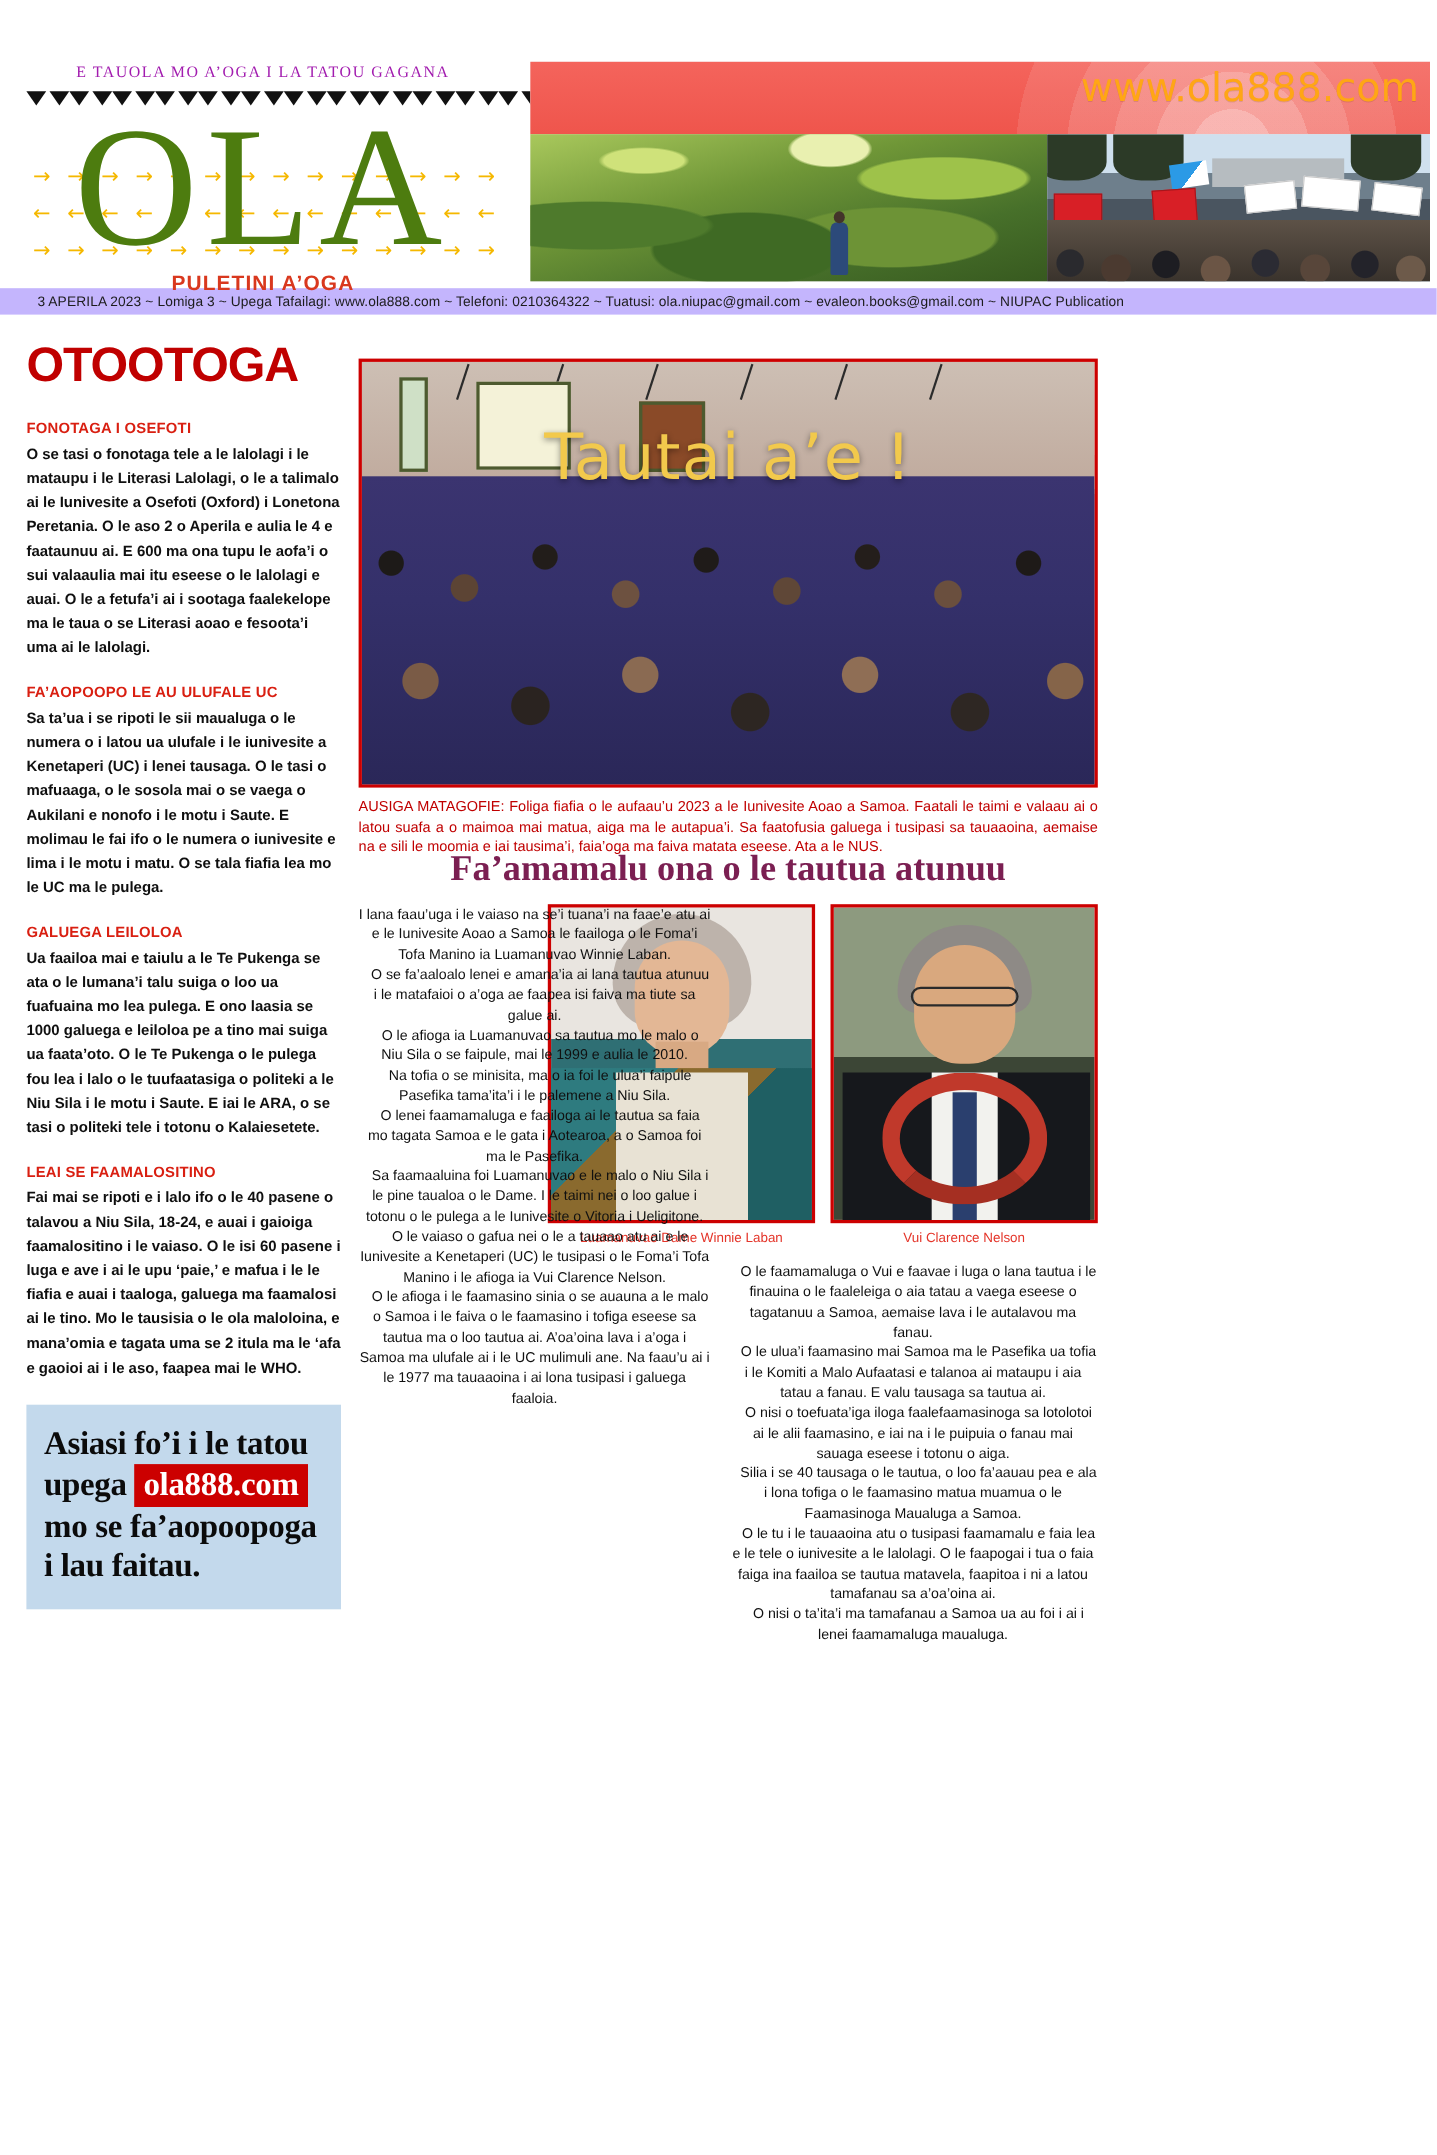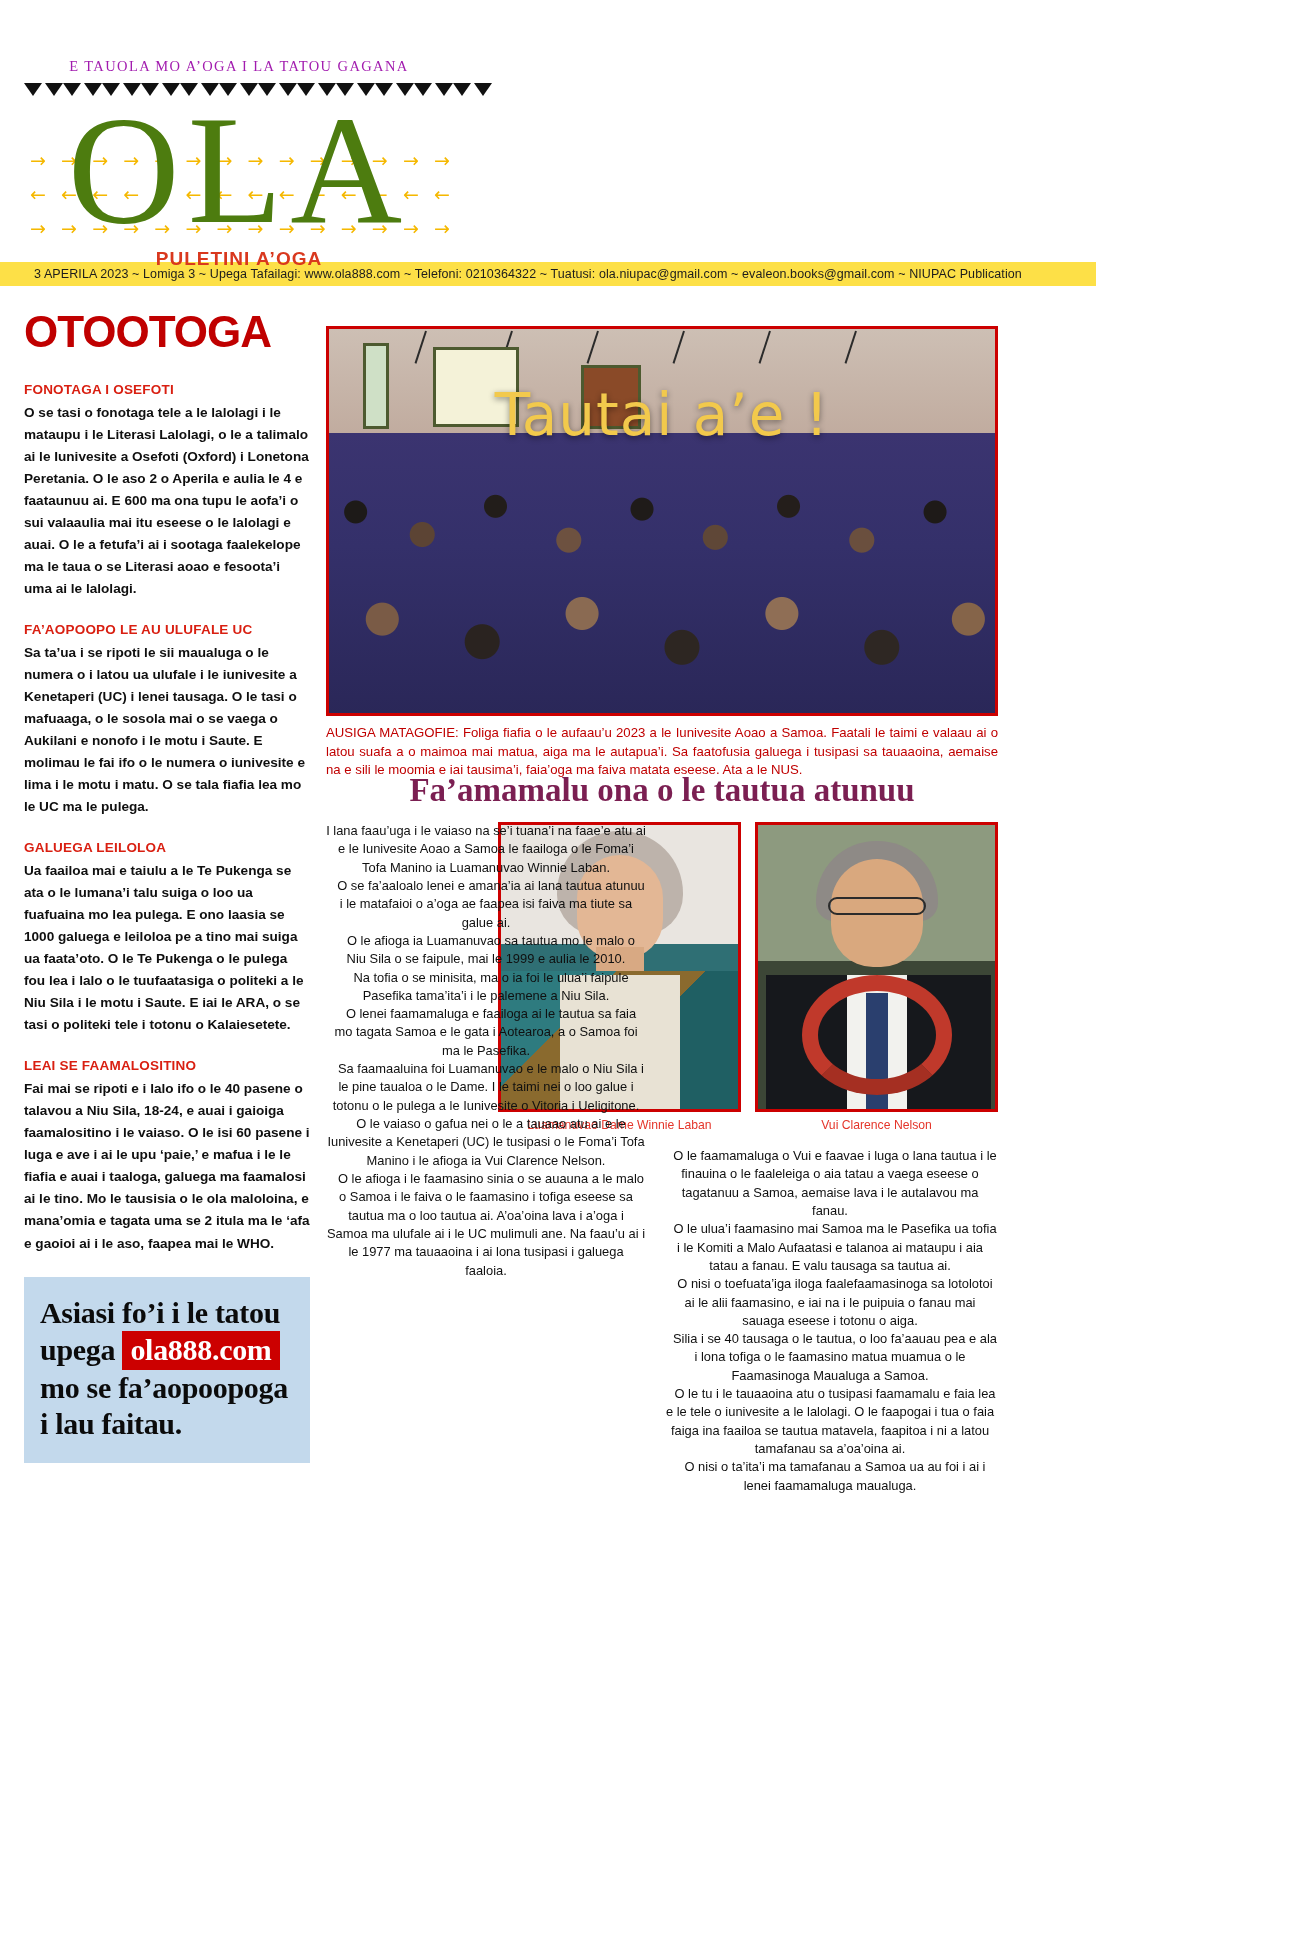--- a/index.html
+++ b/index.html
@@ -123,22 +123,22 @@
       radial-gradient(circle at 44% 82%, #6b5545 0 13px, transparent 14px),
       radial-gradient(circle at 57% 70%, #2b2b33 0 12px, transparent 13px),
       radial-gradient(circle at 70% 80%, #58463a 0 13px, transparent 14px),
       radial-gradient(circle at 83% 72%, #23232a 0 12px, transparent 13px),
       radial-gradient(circle at 95% 82%, #6d5a4a 0 13px, transparent 14px),
       linear-gradient(180deg,#5d5247,#3a332c);
   }
 
   
   .infobar {
-    position:absolute; left:0; top:262px; width:1096px; height:24px;
-    background:#fde047; color:#1c1c1c;
+    position:absolute; left:0; top:262px; width:1306px; height:24px;
+    background:#c4b5fd; color:#1c1c1c;
     font-size:12.5px; line-height:24px; white-space:nowrap;
     padding-left:34px; letter-spacing:.1px;
     font-family:"Liberation Sans", sans-serif;
   }
 
   
   .page { position:absolute; left:0; top:292px; width:1306px; }
 
   .col-left {
     position:absolute; left:24px; top:0; width:286px;
@@ -389,20 +389,43 @@
           <span>→</span>
           <span>→</span>
           <span>→</span>
         </div>
     </div>
 
     <div class="ola-word">OLA</div>
     <div class="bulletin">PULETINI A’OGA</div>
   </div>
 
+  <div class="mast-right">
+    <div class="banner-red">
+      <div class="banner-url">www.ola888.com</div>
+    </div>
+    <div class="banner-photos">
+      <div class="ph-forest">
+        <div class="figure"></div>
+      </div>
+      <div class="ph-rally">
+        <div class="tree" style="left:-10px;"></div>
+        <div class="tree" style="left:60px;"></div>
+        <div class="tree" style="left:276px;"></div>
+        <div class="bldg"></div>
+        <div class="flag"></div>
+        <div class="sign" style="left:180px;top:44px;width:46px;height:26px;transform:rotate(-6deg);"></div>
+        <div class="sign" style="left:232px;top:40px;width:52px;height:28px;transform:rotate(5deg);"></div>
+        <div class="sign red" style="left:6px;top:54px;width:44px;height:36px;"></div>
+        <div class="sign red" style="left:96px;top:50px;width:40px;height:34px;transform:rotate(-4deg);"></div>
+        <div class="sign" style="left:296px;top:46px;width:44px;height:26px;transform:rotate(7deg);"></div>
+        <div class="crowd"></div>
+      </div>
+    </div>
+  </div>
 </div>
 
 <div class="infobar">3 APERILA 2023   ~   Lomiga 3  ~ Upega Tafailagi: www.ola888.com  ~ Telefoni: 0210364322  ~ Tuatusi: ola.niupac@gmail.com   ~  evaleon.books@gmail.com  ~  NIUPAC Publication</div>
 
 <div class="page">
 
   <div class="col-left">
     <div class="section-title">OTOOTOGA</div>
 
     <div>

